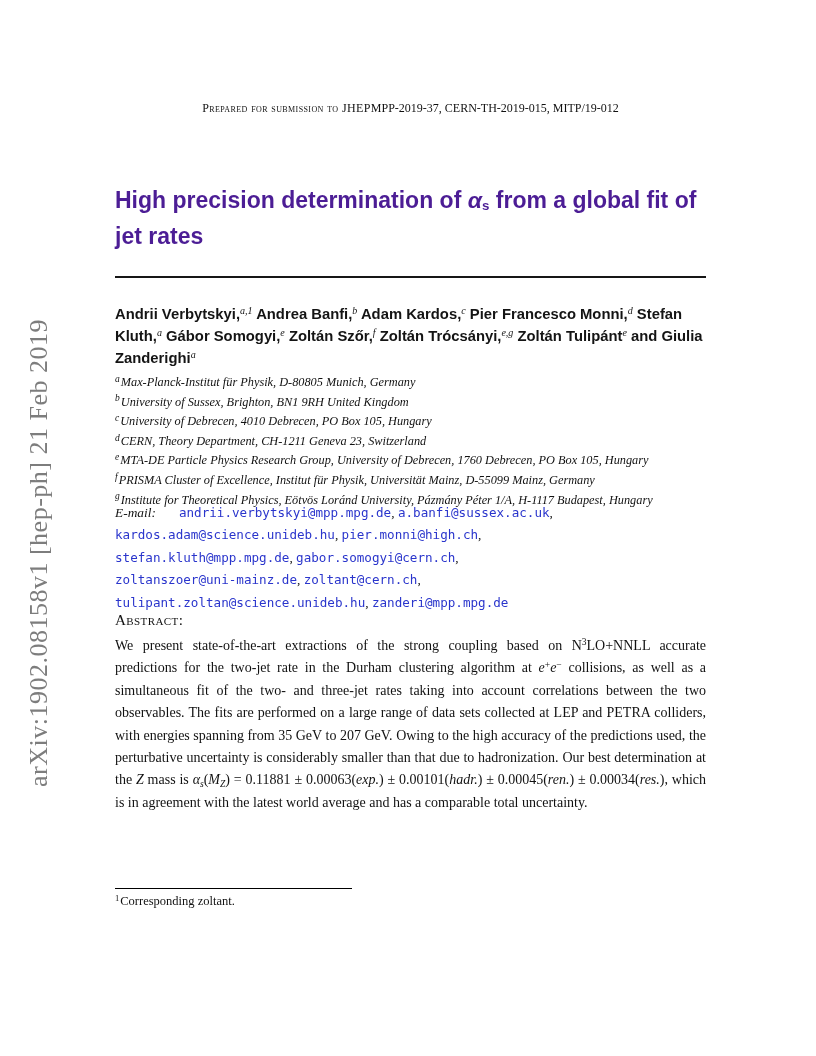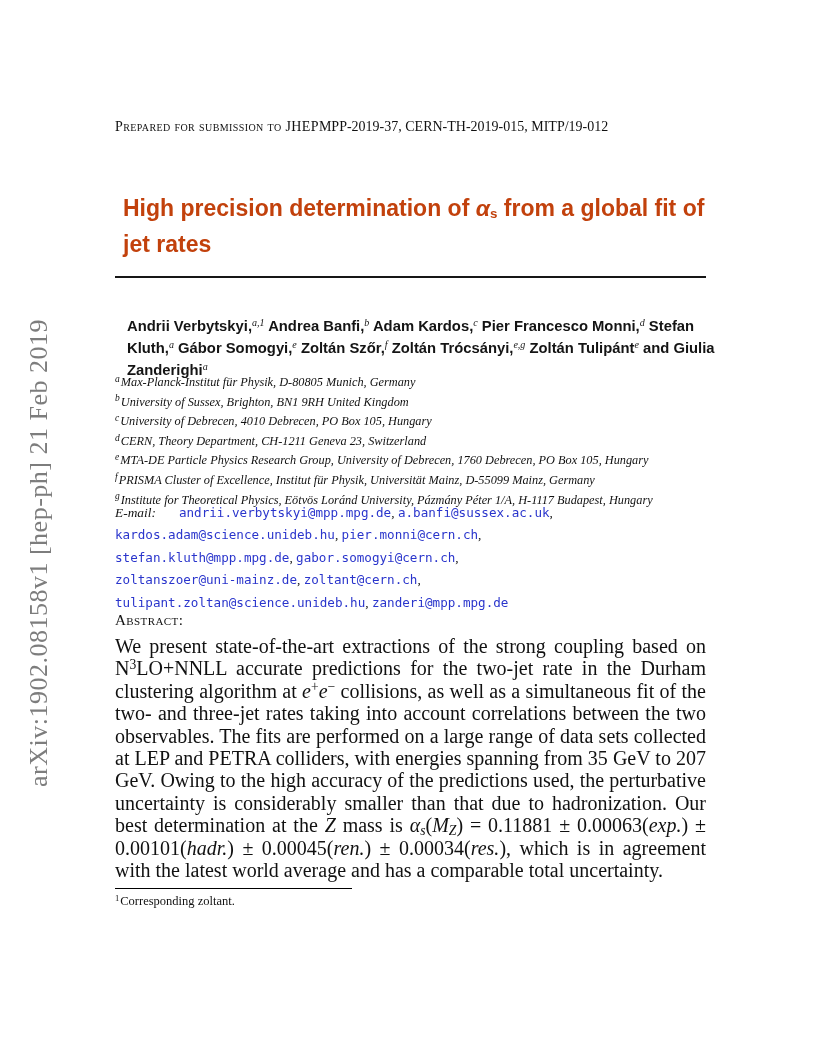--- a/index.html
+++ b/index.html
@@ -23,39 +23,38 @@
     transform:translate(-50%,-50%) rotate(-90deg);
     white-space:nowrap;
     font-size:26px;
     letter-spacing:0.5px;
     color:var(--watermark);
   }
   
   .col{position:absolute;left:115px;width:591px;}
   .header-row{
     top:101px;
-    display:flex;justify-content:flex-start;align-items:baseline;
-    font-size:14px;
-    margin-top:18px;
+    display:flex;justify-content:center;align-items:baseline;
+    font-size:12px;
   }
   .smallcaps{font-variant:small-caps;letter-spacing:0.4px;}
   .title{
     top:182px;
-    margin:8px;
+    margin:0;
     font-family:"Liberation Sans","DejaVu Sans",sans-serif;
     font-weight:700;
     font-size:23px;line-height:36px;
-    color:#c2410c;
+    color:#4c1d95;
   }
   .title .seg-sub{font-size:58%;top:0.18em;font-style:normal;}
   .title-rule{
     top:276px;height:2px;background:#161616;
   }
   .authors{
-    top:303px;margin:12px;
+    top:303px;margin:0;
     font-family:"Liberation Sans","DejaVu Sans",sans-serif;
     font-weight:700;
     font-size:14.8px;line-height:22.2px;
     color:#141414;
   }
   .authors .seg-sup{
     font-family:"Liberation Serif","DejaVu Serif",serif;
     font-style:italic;font-weight:400;
   }
   .affiliations{
@@ -80,21 +79,21 @@
     margin-top:24px;
   }
   .abstract-heading{
     top:611px;
     font-size:15.2px;
     font-variant:small-caps;
     letter-spacing:0.4px;
   }
   .abstract-body{
     top:635px;margin:0;
-    font-size:20px;line-height:22.4px;
+    font-size:14px;line-height:22.4px;
     text-align:justify;
   }
   .footnote-rule{
     top:888px;width:237px;height:1px;background:#000;
   }
   .footnote{
     top:893px;
     font-size:12.5px;line-height:17px;
   }
   
@@ -126,21 +125,21 @@
       <div class="affil"><span class="affil-label">b</span><span>University of Sussex, Brighton, BN1 9RH United Kingdom</span></div>
       <div class="affil"><span class="affil-label">c</span><span>University of Debrecen, 4010 Debrecen, PO Box 105, Hungary</span></div>
       <div class="affil"><span class="affil-label">d</span><span>CERN, Theory Department, CH-1211 Geneva 23, Switzerland</span></div>
       <div class="affil"><span class="affil-label">e</span><span>MTA-DE Particle Physics Research Group, University of Debrecen, 1760 Debrecen, PO Box 105, Hungary</span></div>
       <div class="affil"><span class="affil-label">f</span><span>PRISMA Cluster of Excellence, Institut für Physik, Universität Mainz, D-55099 Mainz, Germany</span></div>
       <div class="affil"><span class="affil-label">g</span><span>Institute for Theoretical Physics, Eötvös Loránd University, Pázmány Péter 1/A, H-1117 Budapest, Hungary</span></div>
     </div>
 
   <div class="col emails">
       <div class="email-line"><span class="email-label">E-mail:</span><span class="seg-link">andrii.verbytskyi@mpp.mpg.de</span><span class="seg-p">, </span><span class="seg-link">a.banfi@sussex.ac.uk</span><span class="seg-p">,</span></div>
-      <div class="email-line"><span class="seg-link">kardos.adam@science.unideb.hu</span><span class="seg-p">, </span><span class="seg-link">pier.monni@cern.ch</span><span class="seg-p">,</span></div>
+      <div class="email-line"><span class="seg-link">kardos.adam@science.unideb.hu</span><span class="seg-p">, </span><span class="seg-link">pier.monni@high.ch</span><span class="seg-p">,</span></div>
       <div class="email-line"><span class="seg-link">stefan.kluth@mpp.mpg.de</span><span class="seg-p">, </span><span class="seg-link">gabor.somogyi@cern.ch</span><span class="seg-p">,</span></div>
       <div class="email-line"><span class="seg-link">zoltanszoer@uni-mainz.de</span><span class="seg-p">, </span><span class="seg-link">zoltant@cern.ch</span><span class="seg-p">,</span></div>
       <div class="email-line"><span class="seg-link">tulipant.zoltan@science.unideb.hu</span><span class="seg-p">, </span><span class="seg-link">zanderi@mpp.mpg.de</span></div>
     </div>
 
   <div class="col abstract-heading">Abstract:</div>
 
   <p class="col abstract-body"><span class="seg-p">We present state-of-the-art extractions of the strong coupling based on N</span><span class="seg-sup">3</span><span class="seg-p">LO+NNLL accurate predictions for the two-jet rate in the Durham clustering algorithm at </span><span class="seg-i">e</span><span class="seg-sup">+</span><span class="seg-i">e</span><span class="seg-sup">−</span><span class="seg-p"> collisions, as well as a simultaneous fit of the two- and three-jet rates taking into account correlations between the two observables. The fits are performed on a large range of data sets collected at LEP and PETRA colliders, with energies spanning from 35 GeV to 207 GeV. Owing to the high accuracy of the predictions used, the perturbative uncertainty is considerably smaller than that due to hadronization. Our best determination at the </span><span class="seg-i">Z</span><span class="seg-p"> mass is </span><span class="seg-i">α</span><span class="seg-sub seg-i">s</span><span class="seg-p">(</span><span class="seg-i">M</span><span class="seg-sub seg-i">Z</span><span class="seg-p">) = 0.11881 ± 0.00063(</span><span class="seg-i">exp.</span><span class="seg-p">) ± 0.00101(</span><span class="seg-i">hadr.</span><span class="seg-p">) ± 0.00045(</span><span class="seg-i">ren.</span><span class="seg-p">) ± 0.00034(</span><span class="seg-i">res.</span><span class="seg-p">), which is in agreement with the latest world average and has a comparable total uncertainty.</span></p>
 
   <div class="col footnote-rule"></div>

